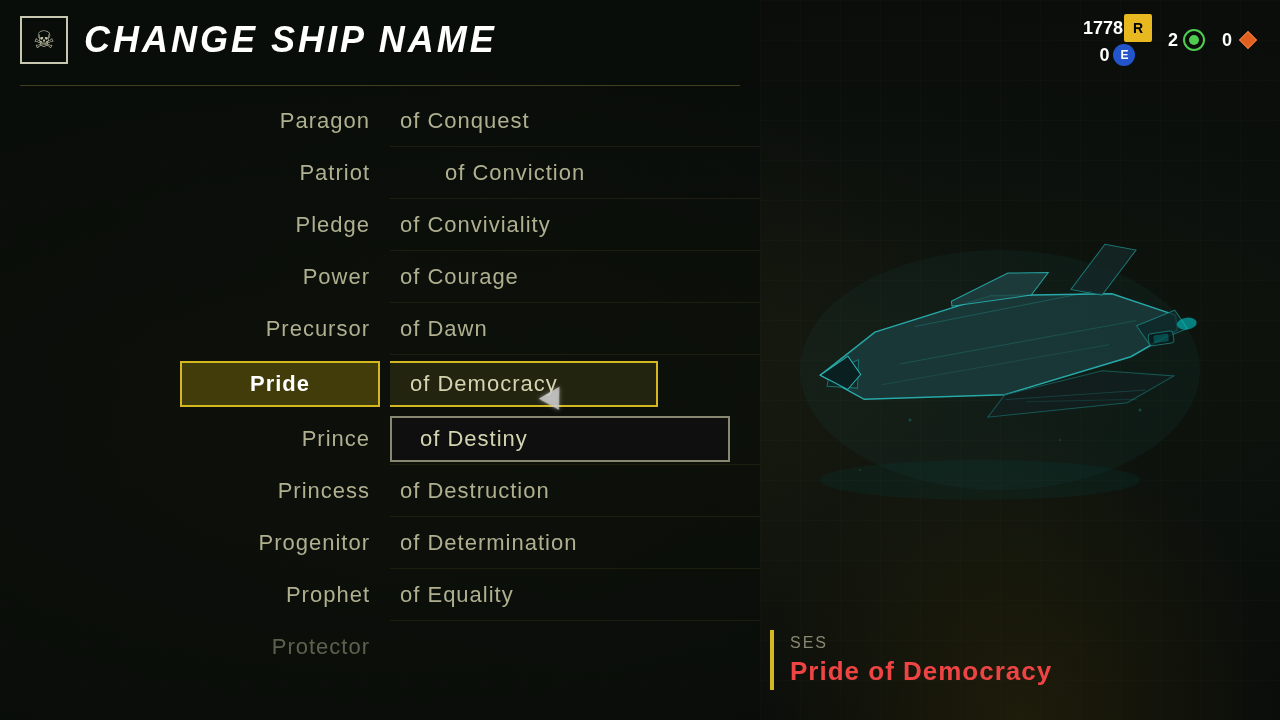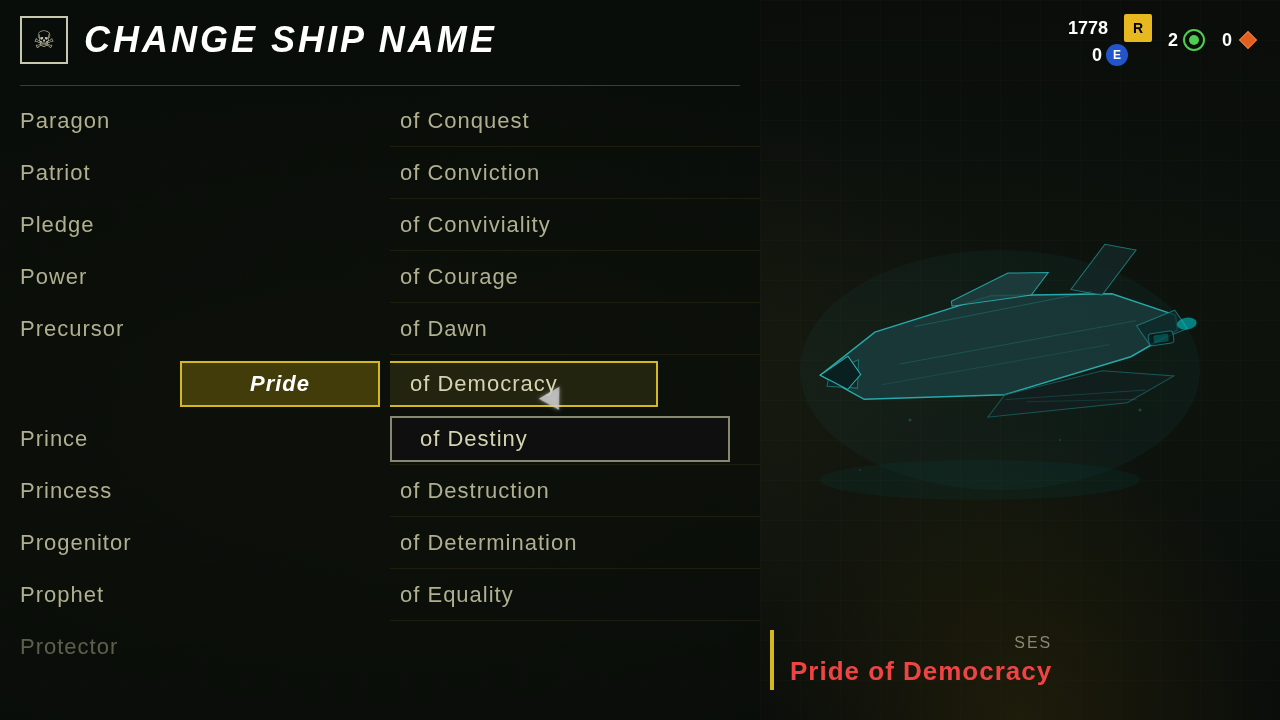--- a/index.html
+++ b/index.html
@@ -104,21 +104,21 @@
     .hud-stat {
       display: flex;
       flex-direction: column;
       align-items: center;
       gap: 2px;
     }
 
     .hud-stat-top {
       display: flex;
       align-items: center;
-      gap: 16px;
+      gap: 1px;
     }
 
     .hud-stat-val {
       font-size: 18px;
       font-weight: bold;
       color: #ffffff;
     }
 
     
     .name-list {
@@ -135,21 +135,21 @@
       height: 52px;
       position: relative;
     }
 
     .name-row.selected {
       
     }
 
     .name-first {
       width: 370px;
-      text-align: left;
+      text-align: right;
       padding-right: 20px;
       font-size: 22px;
       color: #b0b090;
       letter-spacing: 1px;
     }
 
     .name-second {
       flex: 1;
       font-size: 22px;
       color: #b0b090;
@@ -168,21 +168,20 @@
       display: inline-block;
       background: rgba(80,70,10,0.8);
       border: 2px solid #d4b820;
       padding: 8px 32px;
       font-size: 22px;
       font-weight: bold;
       color: #ffffff;
       letter-spacing: 1px;
       min-width: 200px;
       text-align: center;
-      font-style: italic;
     }
 
     .row-selected-second {
       flex: 1;
     }
 
     .selected-second-box {
       display: inline-block;
       background: rgba(50,50,20,0.6);
       border: 2px solid #d4b820;
@@ -220,21 +219,20 @@
     .ship-name-bar {
       width: 4px;
       height: 60px;
       background: #d4b820;
     }
 
     .ship-name-text {
       display: flex;
       flex-direction: column;
       gap: 4px;
-      text-align: right;
     }
 
     .ship-ses {
       font-size: 16px;
       color: #888870;
       letter-spacing: 2px;
     }
 
     .ship-full-name {
       font-size: 26px;
@@ -398,21 +396,21 @@
 <div class="divider"></div>
 
 <div class="name-list">
 
   <div class="name-row" style="position:relative;">
     <div class="name-first">Paragon</div>
     <div class="name-second">of Conquest</div>
     <div class="row-line"></div>
   </div>
 
-  <div class="name-row" style="position:relative;">
+  <div class="name-row" style="position:relative;gap:45px;">
     <div class="name-first">Patriot</div>
     <div class="name-second">of Conviction</div>
     <div class="row-line"></div>
   </div>
 
   <div class="name-row" style="position:relative;">
     <div class="name-first">Pledge</div>
     <div class="name-second">of Conviviality</div>
     <div class="row-line"></div>
   </div>

